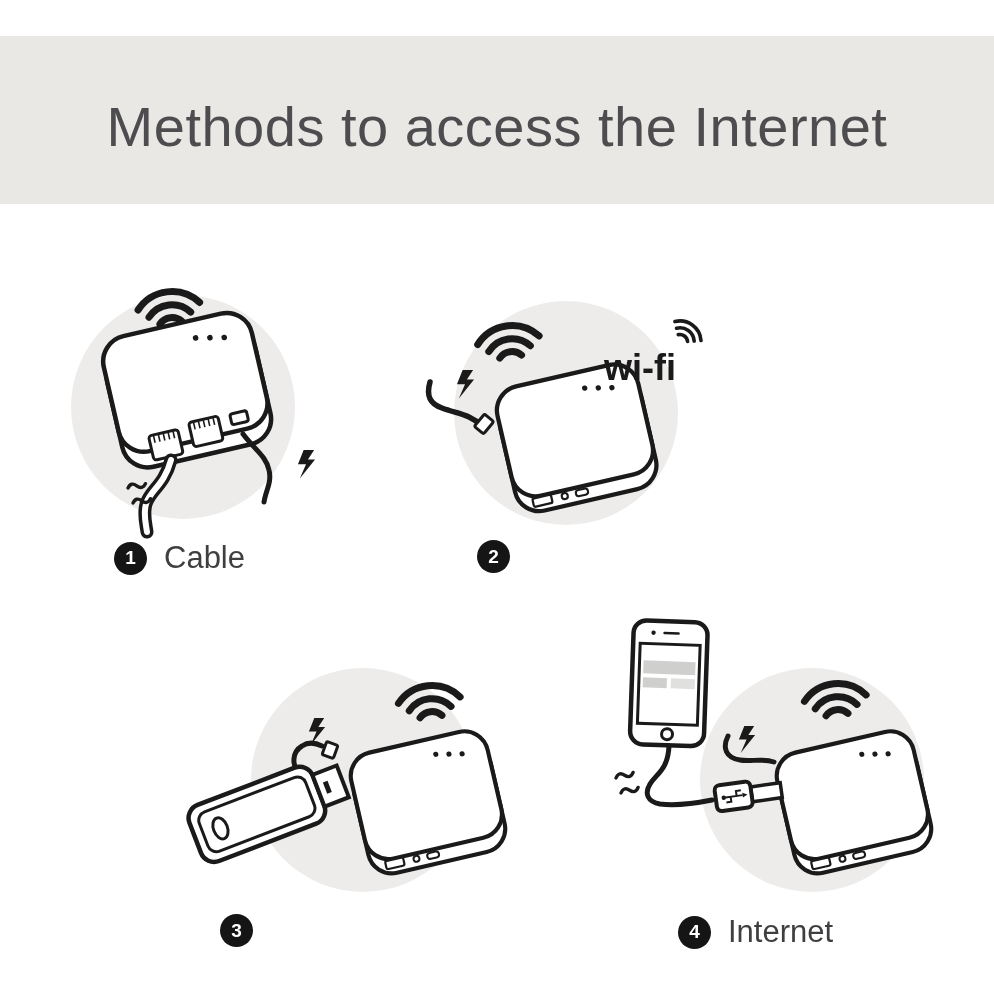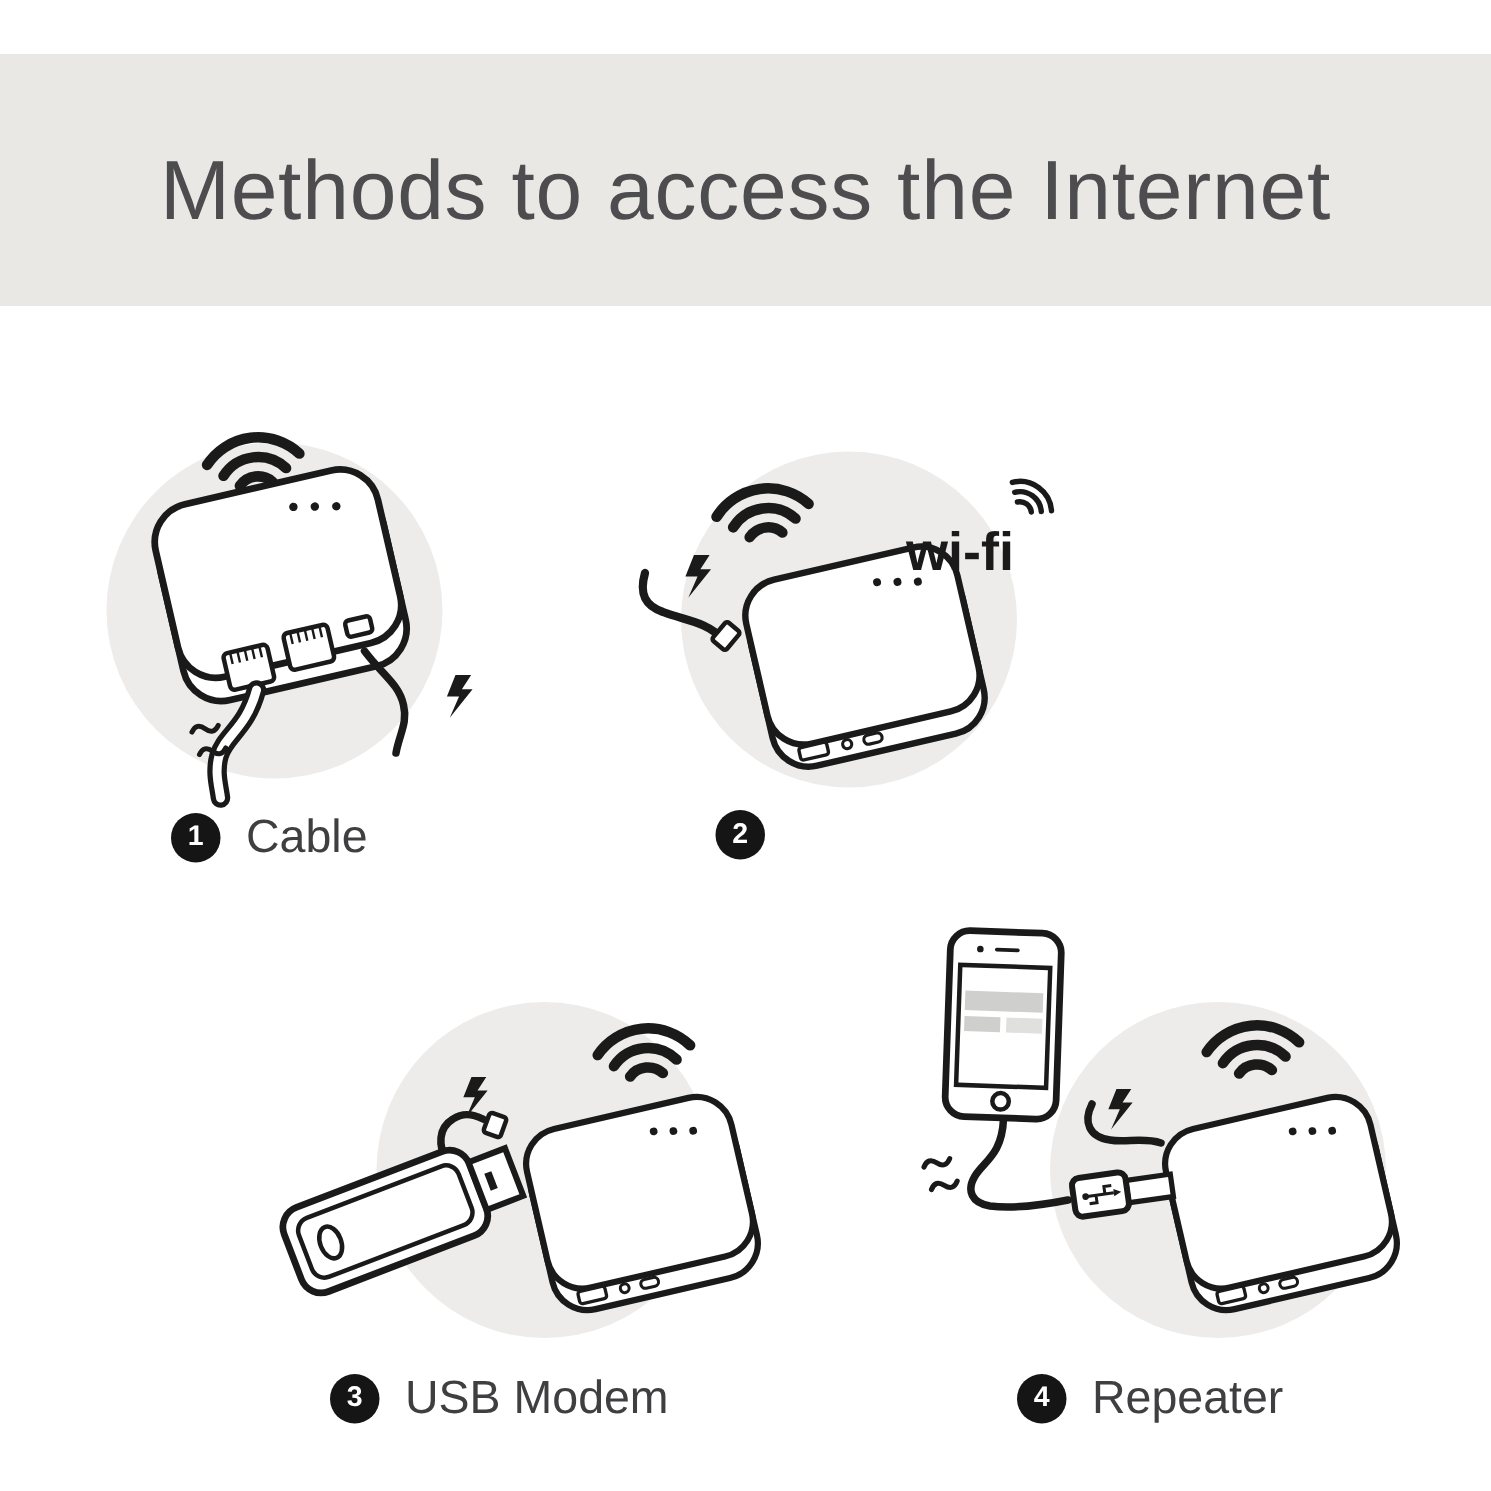--- a/index.html
+++ b/index.html
@@ -150,21 +150,20 @@
     <div class="badge">1</div>
     <div class="label-text">Cable</div>
   </div>
 
   <div class="item-label" style="left:477px;top:504px">
     <div class="badge">2</div>
   </div>
 
   <div class="item-label" style="left:220px;top:878px">
     <div class="badge">3</div>
-    <div class="label-text">USB Modem</div>
   </div>
 
   <div class="item-label" style="left:678px;top:878px">
     <div class="badge">4</div>
-    <div class="label-text">Repeater</div>
+    <div class="label-text">Internet</div>
   </div>
 
 </div>
 
 </body></html>

